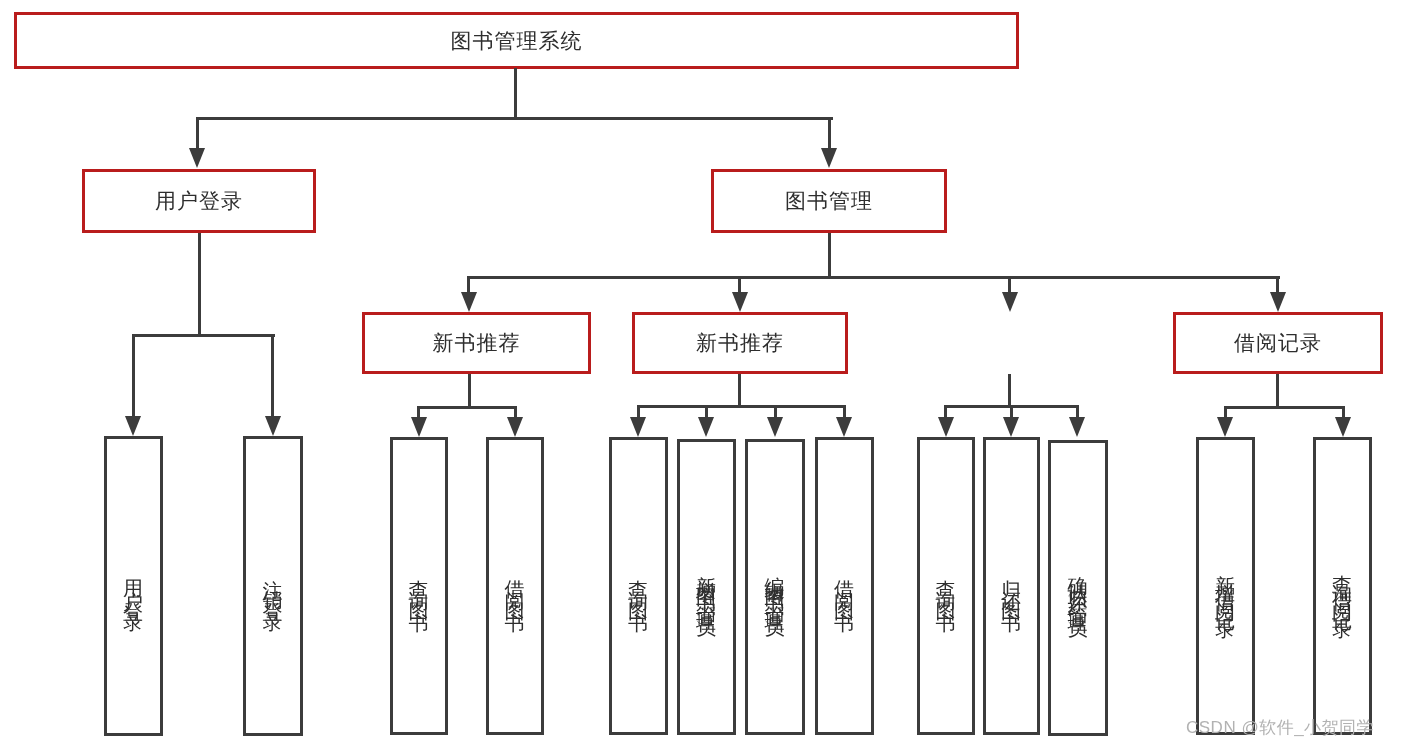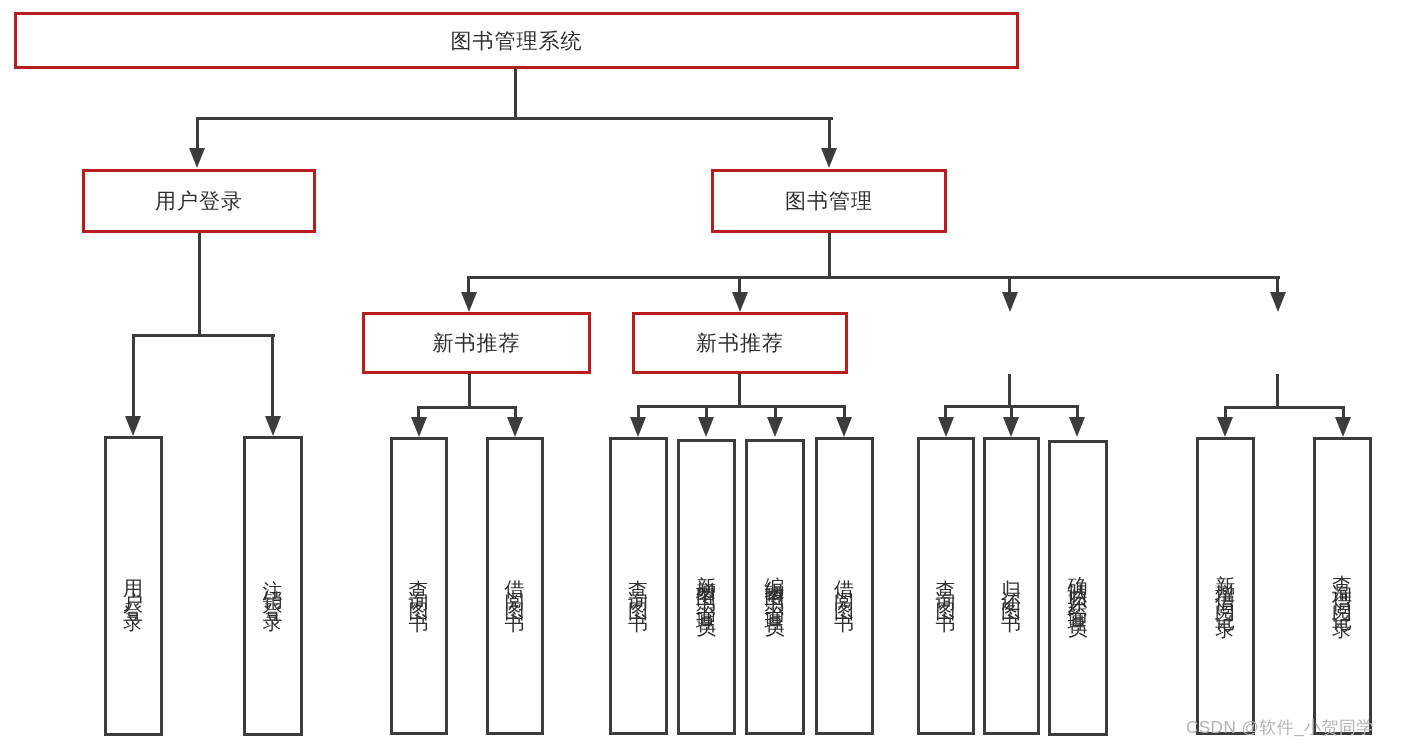--- a/index.html
+++ b/index.html
@@ -77,20 +77,23 @@
   <div class="ar" style="left:1002px;top:292px;"></div>
   <div class="vl" style="left:1276px;top:276px;height:20px;"></div>
   <div class="ar" style="left:1270px;top:292px;"></div>
 
   <div class="bh" style="left:362px;top:312px;width:229px;height:62px;">
     <span>新书推荐</span>
   </div>
   <div class="bh" style="left:632px;top:312px;width:216px;height:62px;">
     <span>新书推荐</span>
   </div>
+  <div class="bh" style="left:1173px;top:312px;width:210px;height:62px;">
+    <span>借阅记录</span>
+  </div>
 
   <div class="vl" style="left:468px;top:374px;height:35px;"></div>
   <div class="hl" style="left:417px;top:406px;width:100px;"></div>
   <div class="vl" style="left:417px;top:406px;height:14px;"></div>
   <div class="ar" style="left:411px;top:417px;"></div>
   <div class="vl" style="left:514px;top:406px;height:14px;"></div>
   <div class="ar" style="left:507px;top:417px;"></div>
 
   <div class="vl" style="left:738px;top:374px;height:34px;"></div>
   <div class="hl" style="left:637px;top:405px;width:209px;"></div>

